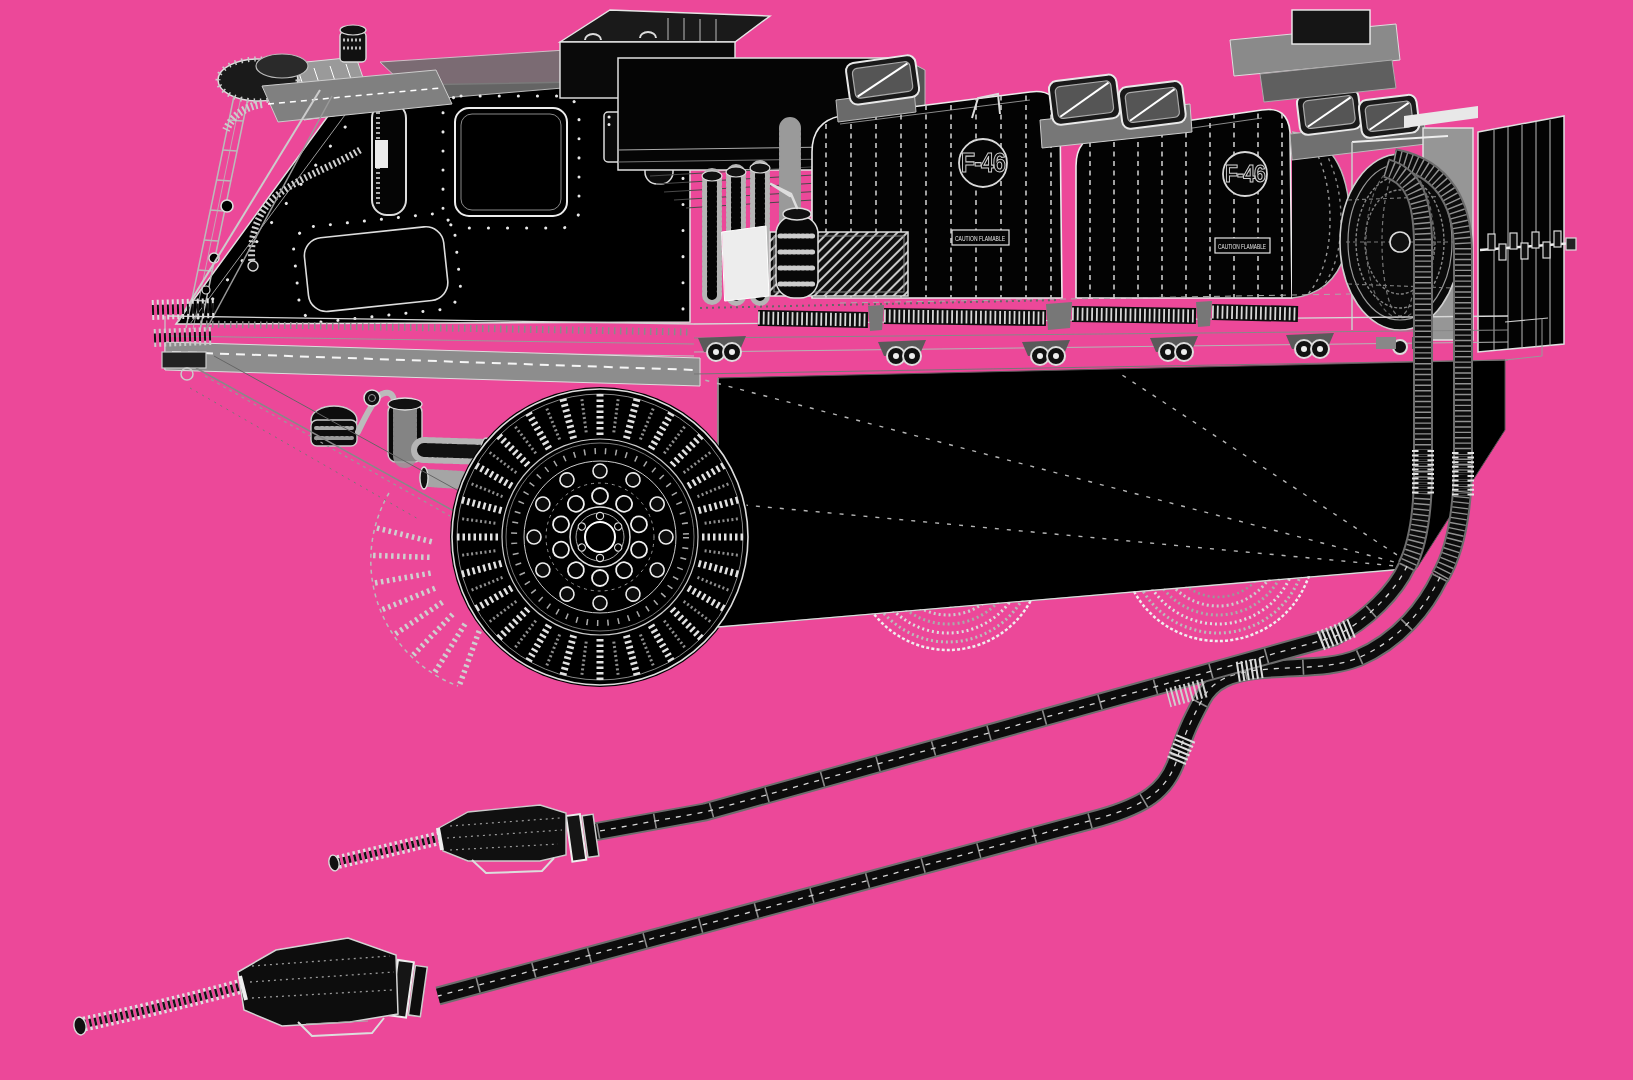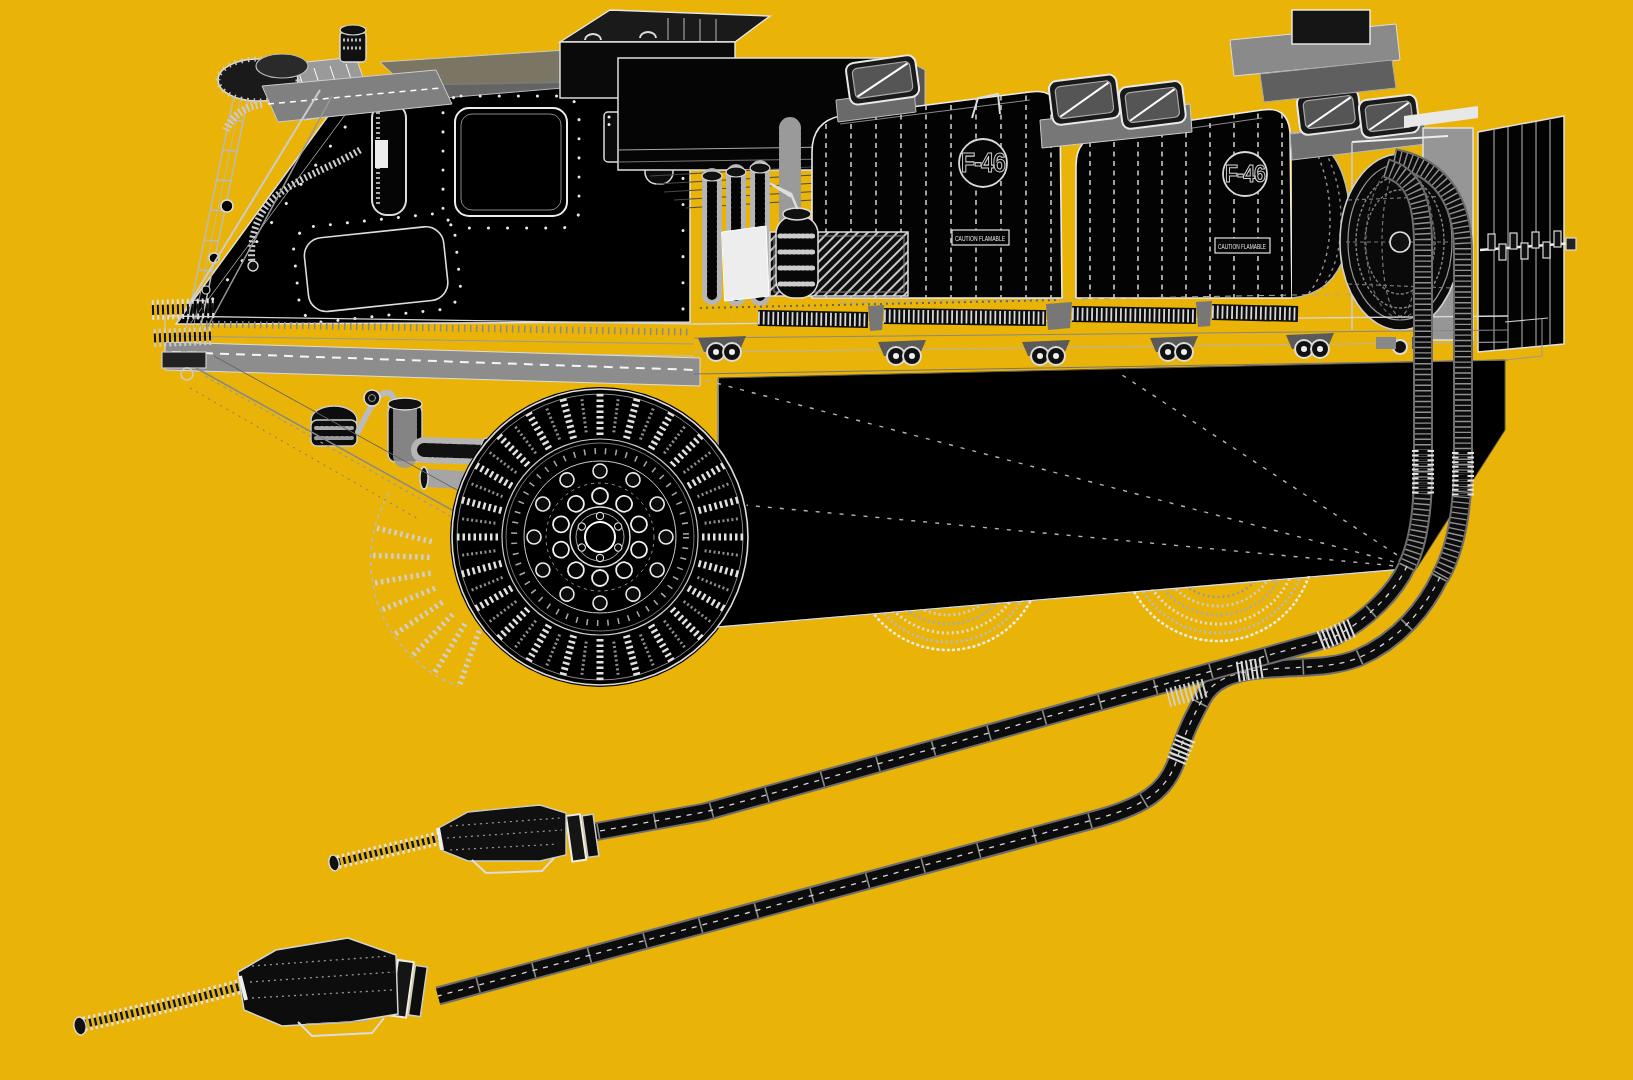--- a/index.html
+++ b/index.html
@@ -1,16 +1,16 @@
 <!DOCTYPE html>
 <html><head>
 <meta charset="utf-8">
 <style>
   html,body{margin:0;padding:0;background:#000;}
-  .stage{position:relative;width:1633px;height:1080px;background:#eab308;overflow:hidden;
+  .stage{position:relative;width:1633px;height:1080px;background:#ec4899;overflow:hidden;
          font-family:"Liberation Sans",sans-serif;}
   svg{position:absolute;left:0;top:0;display:block;}
   text.badge{font-family:"Liberation Sans",sans-serif;font-weight:bold;
              fill:#0a0a0a;stroke:#cfcfcf;stroke-width:1.1px;letter-spacing:-1px;}
   text.caution{font-family:"Liberation Sans",sans-serif;font-size:6.8px;fill:#e8e8e8;}
 </style>
 </head>
 <body>
 
 <div class="stage">

